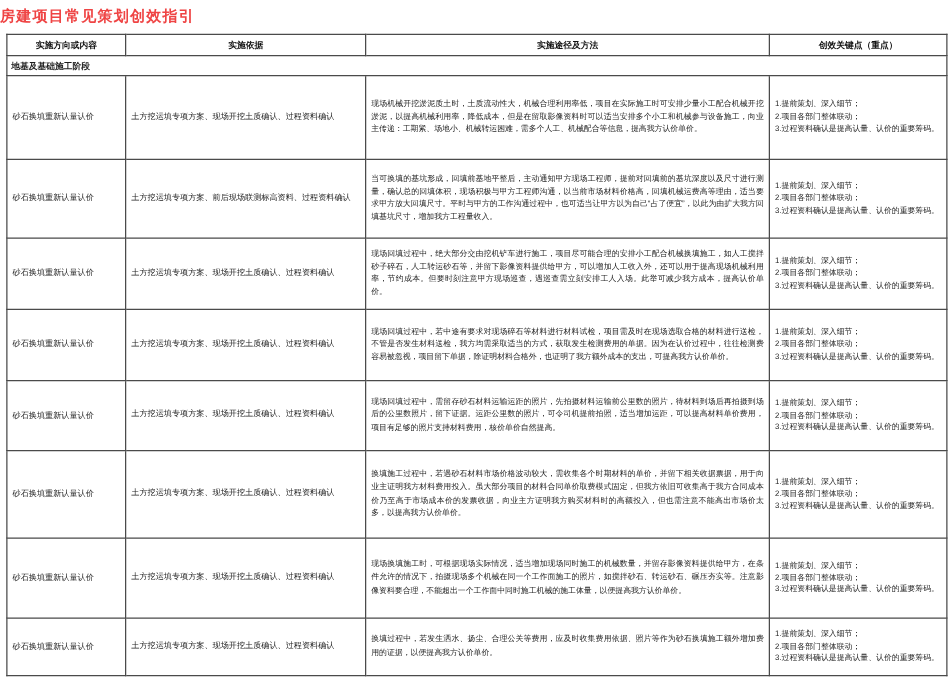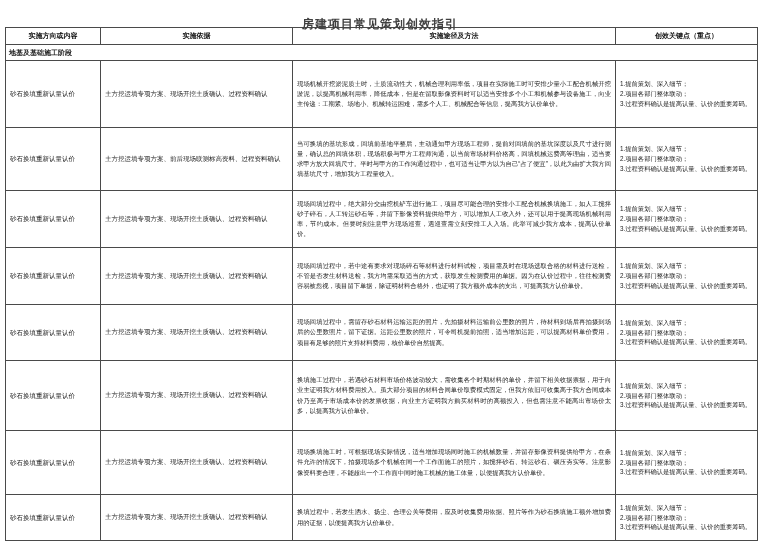--- a/index.html
+++ b/index.html
@@ -6,27 +6,26 @@
   html, body {
     margin: 0; padding: 0;
     width: 760px; height: 548px;
     background: #ffffff;
     font-family: "Liberation Sans", "DejaVu Sans", sans-serif;
     color: #1c1c1c;
     -webkit-font-smoothing: antialiased;
   }
   .page { width: 760px; height: 548px; overflow: hidden; }
   .doc-title {
-    text-align: center;
     font-size: 12px;
     font-weight: bold;
-    padding-top: 16px;
+    padding-top: 5px;
     height: 27px;
     letter-spacing: 1px;
-    color: #404040;
+    color: #ef4444;
   }
   table.guide {
     table-layout: fixed;
     border-collapse: collapse;
     margin-left: 5px;
     width: 752px;
   }
   table.guide col.c1 { width: 95px; }
   table.guide col.c2 { width: 192px; }
   table.guide col.c3 { width: 323px; }

